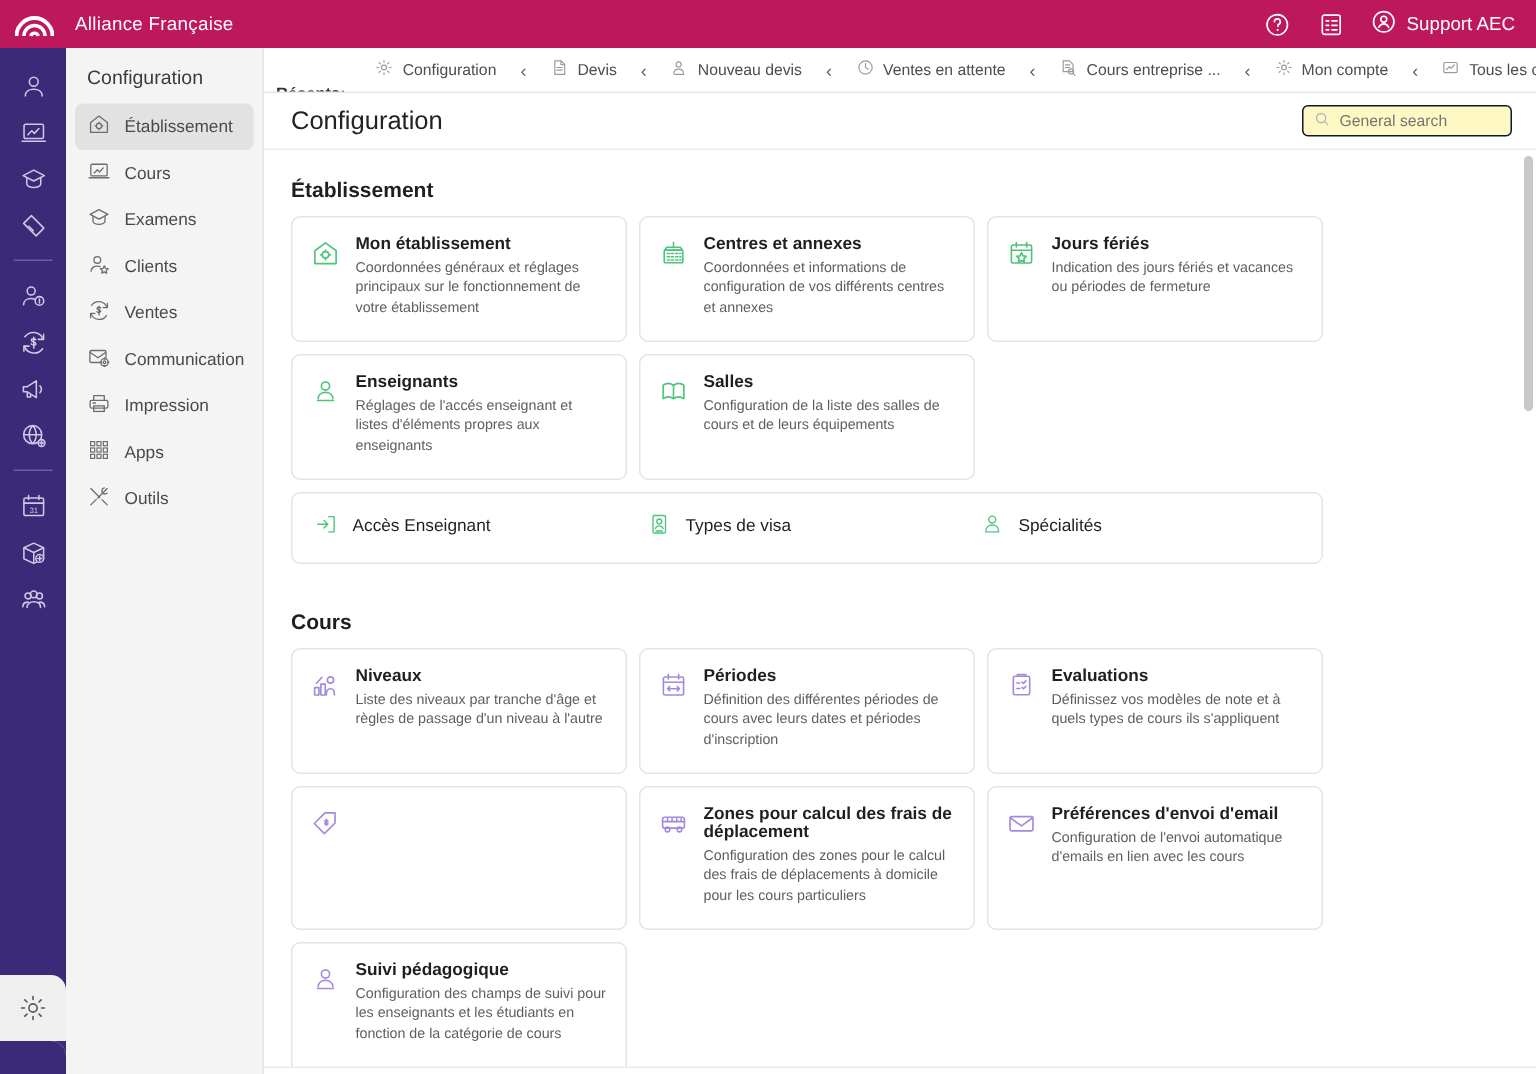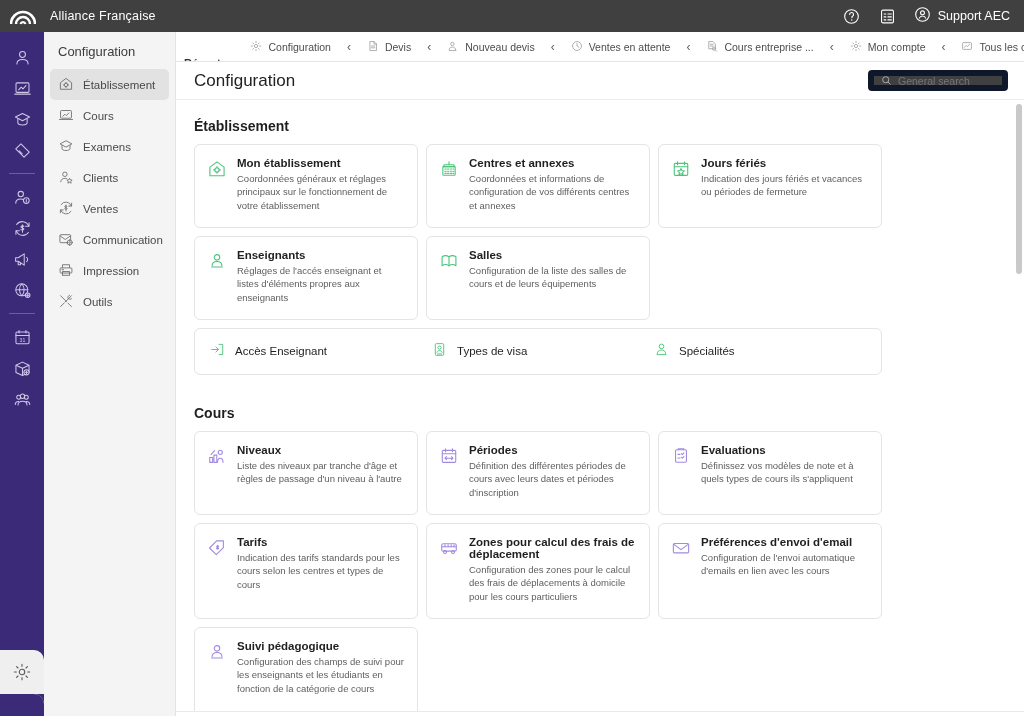--- a/index.html
+++ b/index.html
@@ -7,21 +7,21 @@
     width: 1024px; height: 716px;
     font-family: "Liberation Sans", sans-serif;
     background: #ffffff;
     overflow: hidden;
   }
   .app { position: relative; width: 1024px; height: 716px; display: flex; flex-direction: column; }
 
   
   .topbar {
     height: 32px; flex: 0 0 32px;
-    background: #404040;
+    background: #be185d;
     display: flex; align-items: center;
     padding: 0 14px 0 8px;
     color: #ffffff;
   }
   .brand-logo { width: 30px; height: 24px; display:flex; align-items:center; justify-content:center; }
   .brand-name { font-size: 12.5px; margin-left: 12px; letter-spacing: .2px; }
   .topbar-spacer { flex: 1 1 auto; }
   .top-actions { display: flex; align-items: center; gap: 16px; }
   .top-icon { width: 20px; height: 20px; display:flex; align-items:center; justify-content:center; cursor: pointer; }
   .support { display:flex; align-items:center; gap:7px; font-size:12.5px; cursor:pointer; }
@@ -91,23 +91,23 @@
 
   .page-head {
     height: 38px; flex: 0 0 38px;
     display:flex; align-items:center;
     padding: 0 16px 0 18px;
     border-bottom: 1px solid #ededed;
   }
   .page-title { font-size: 17px; color: #222; }
   .search-box {
     margin-left:auto; width: 140px; height: 21px;
-    border: 6px solid #0f172a; border-radius: 4px;
+    border: 1px solid #0f172a; border-radius: 4px;
     display:flex; align-items:center; gap:6px; padding: 0 7px;
-    background:#404040;
+    background:#fef9c3;
   }
   .search-box svg { stroke:#b5b5b5; flex:0 0 auto; }
   .search-input {
     border: none; outline: none; font-size: 10.5px; color:#8b8b8b;
     font-family: "Liberation Sans", sans-serif; width: 100%; background: transparent;
   }
 
   .scroll-area { flex: 1 1 auto; overflow: hidden; position: relative; padding: 0 0 0 0; }
   .content { padding: 12px 18px 0 18px; }
 
@@ -371,20 +371,36 @@
           <svg width="16" height="16" viewBox="0 0 20 20" fill="none" stroke-width="1.1">
             <path d="M5.6 7.4V3.4h8.8v4" stroke-linejoin="round"></path>
             <rect x="2.6" y="7.4" width="14.8" height="6.4" rx="1.2"></rect>
             <rect x="5.6" y="12" width="8.8" height="4.6"></rect>
             <path d="M5 9.6h2" stroke-linecap="round"></path>
           </svg>
         </span>
         <span>Impression</span>
       </div>
 
+      <div class="side-item">
+        <span>
+          <svg width="16" height="16" viewBox="0 0 20 20" fill="none" stroke-width="1">
+            <rect x="3" y="3" width="3.4" height="3.4"></rect>
+              <rect x="8.3" y="3" width="3.4" height="3.4"></rect>
+              <rect x="13.6" y="3" width="3.4" height="3.4"></rect>
+            <rect x="3" y="8.3" width="3.4" height="3.4"></rect>
+              <rect x="8.3" y="8.3" width="3.4" height="3.4"></rect>
+              <rect x="13.6" y="8.3" width="3.4" height="3.4"></rect>
+            <rect x="3" y="13.6" width="3.4" height="3.4"></rect>
+              <rect x="8.3" y="13.6" width="3.4" height="3.4"></rect>
+              <rect x="13.6" y="13.6" width="3.4" height="3.4"></rect>
+          </svg>
+        </span>
+        <span>Apps</span>
+      </div>
 
       <div class="side-item">
         <span>
           <svg width="16" height="16" viewBox="0 0 20 20" fill="none" stroke-width="1.1">
             <path d="m3.2 3.4 7.4 7.4M16.8 3.4 9 11.2" stroke-linecap="round"></path>
             <path d="M12.4 12.6 16.8 17M3.2 17l4.6-4.6" stroke-linecap="round"></path>
             <path d="M14.4 2.8a2.6 2.6 0 1 0 2.4 4.4" stroke-linecap="round"></path>
           </svg>
         </span>
         <span>Outils</span>
@@ -651,24 +667,20 @@
               </div>
             </div>
 
             <div class="card xtall violet">
               <span class="c-icon">
                 <svg width="20" height="20" viewBox="0 0 22 22" fill="none" stroke-width="1.2">
                   <path d="M10.6 3.2H18v7.4l-7.8 7.8L2.8 11z" stroke-linejoin="round"></path>
                   <path d="M12.8 9.2c-.3-.6-2.2-.8-2.2.3 0 1.1 2.2.6 2.2 1.7 0 1-2.1.9-2.3.1M11.7 8v4.4" stroke-linecap="round"></path>
                 </svg>
               </span>
-              <div>
-                <h4>Tarifs</h4>
-                <p>Indication des tarifs standards pour les cours selon les centres et types de cours</p>
-              </div>
             </div>
 
             <div class="card xtall violet">
               <span class="c-icon">
                 <svg width="20" height="20" viewBox="0 0 22 22" fill="none" stroke-width="1.2">
                   <rect x="3" y="6.4" width="16" height="8" rx="1.6"></rect>
                   <path d="M3 9.6h16" stroke-linecap="round"></path>
                   <path d="M6.6 7.6v2M10 7.6v2M13.4 7.6v2M16.6 7.6v2" stroke-linecap="round"></path>
                   <circle cx="6.6" cy="15.4" r="1.7"></circle>
                     <circle cx="15.4" cy="15.4" r="1.7"></circle>

